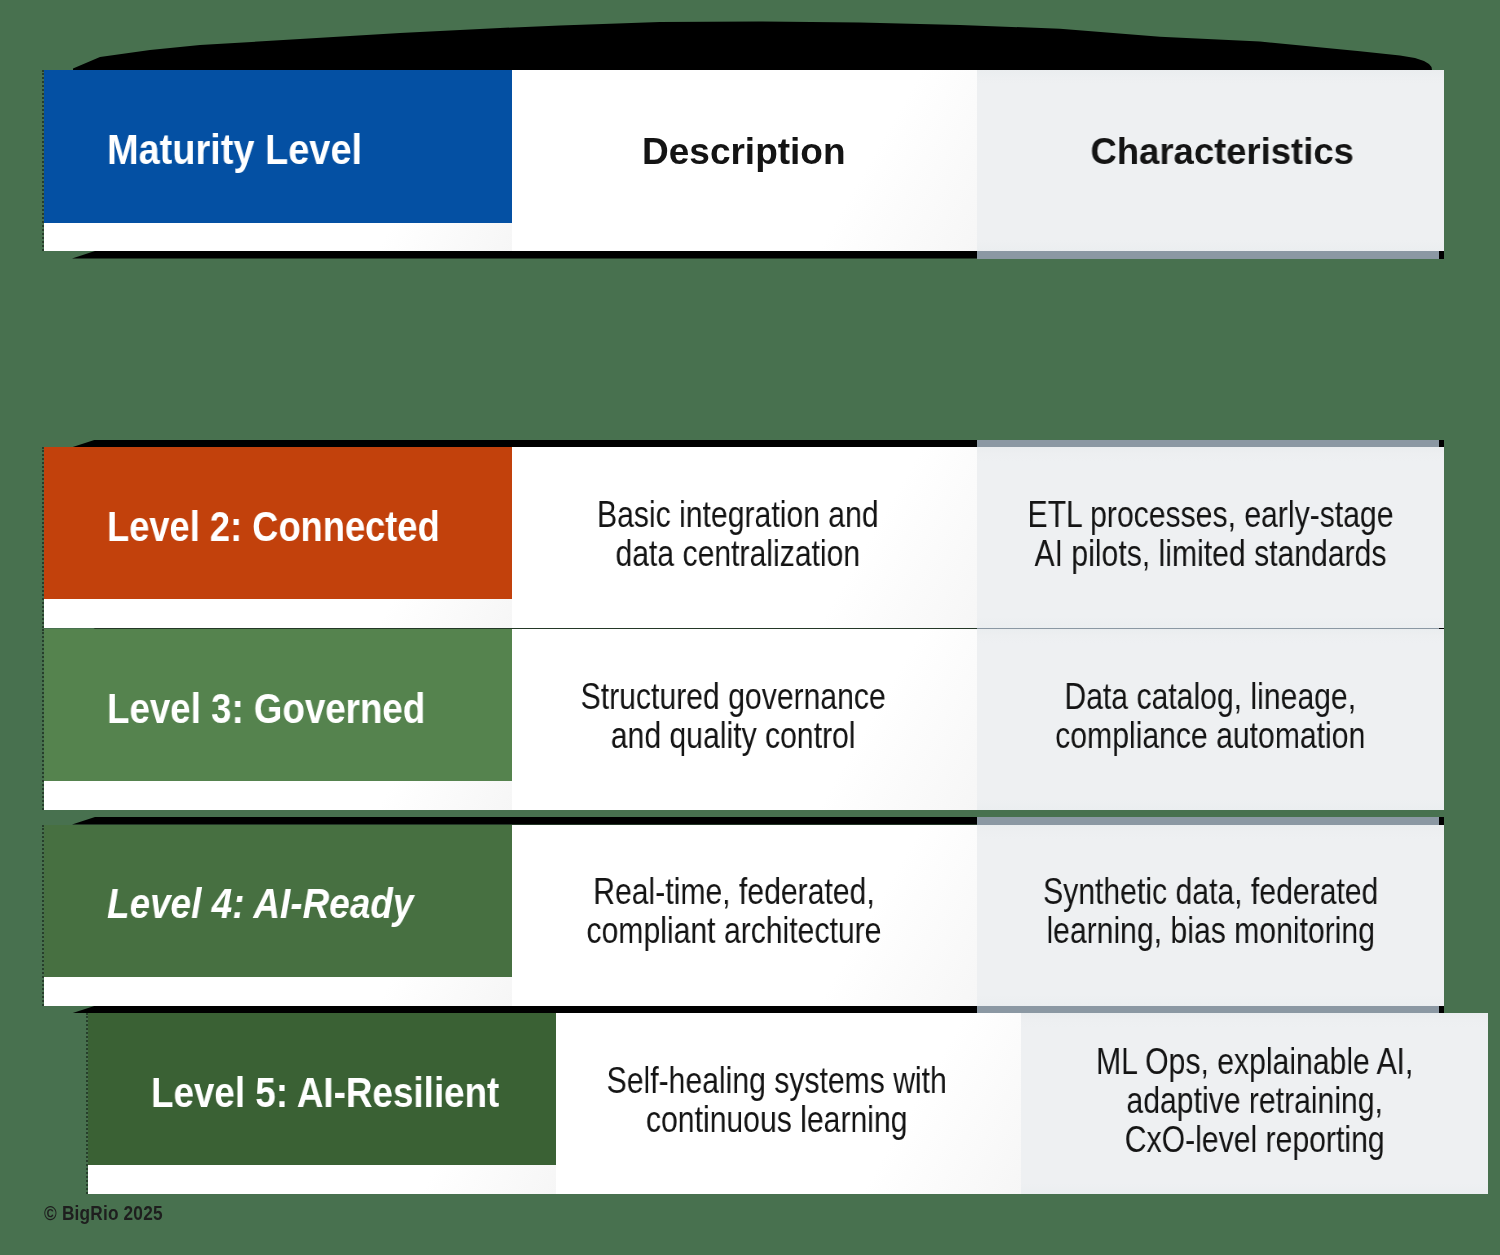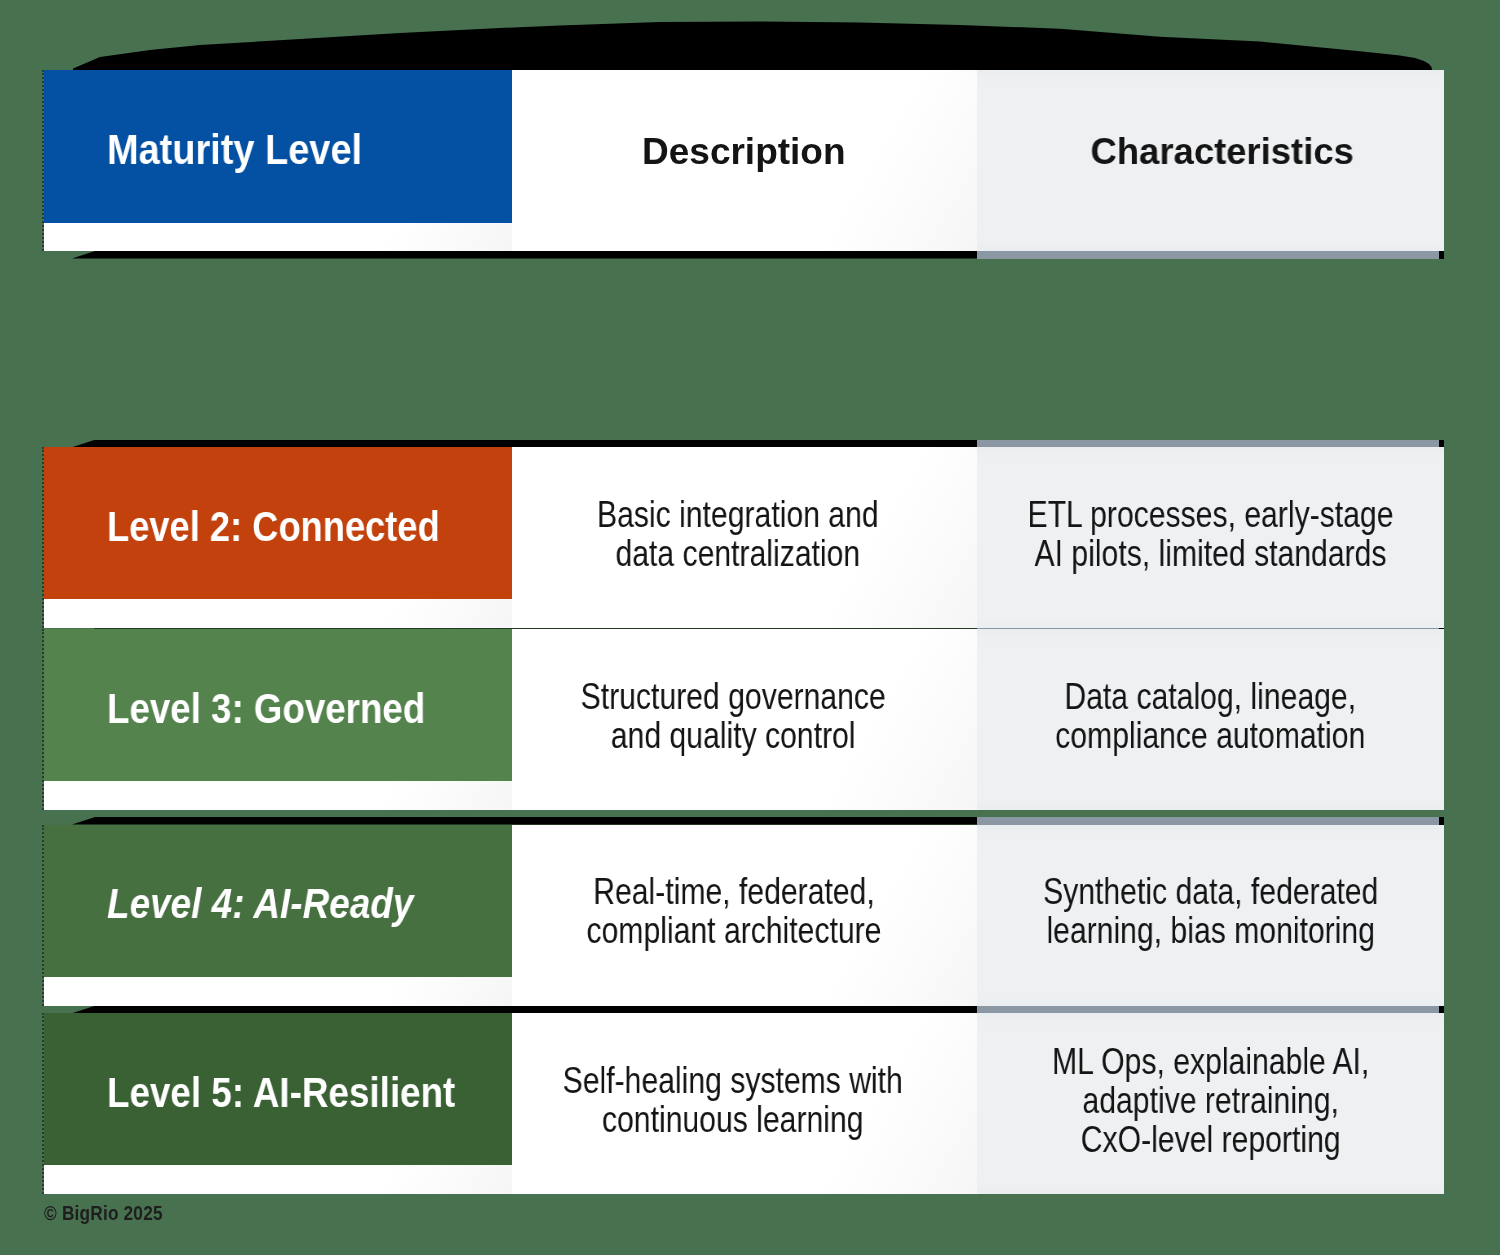--- a/index.html
+++ b/index.html
@@ -13,21 +13,21 @@
   .card { position:absolute; left:44px; width:1400px; }
   .card::after {
     content:""; position:absolute; left:-2px; top:0; bottom:0; width:0;
     border-left:2px dotted rgba(0,0,0,.45);
   }
   .card.header { top:70px;  height:180.5px; }
   .card.r1 { top:258.5px;  height:181.2px; }
   .card.r2 { top:447.2px;  height:181.2px; }
   .card.r3 { top:623px;  height:181.2px;margin-top:6px; }
   .card.r4 { top:824.6px;  height:181.2px; }
-  .card.r5 { top:1013.3px; height:181.2px; }
+  .card.r5 { top:1013.3px; height:181.2px;margin-left:44px; }
 
   .cell { position:absolute; top:0; box-sizing:border-box; }
   .cell .tx { will-change:transform; }
   .cell.level {
     left:0; width:468px; height:152px;
     display:flex; align-items:center; padding-left:63px; padding-top:7px;
     color:#ffffff; font-weight:bold; font-size:42px; white-space:nowrap;
   }
   .row .cell.level .tx { transform-origin:0 50%; }
   .header .cell.level .tx { transform:scaleX(0.903); transform-origin:0 50%; }

